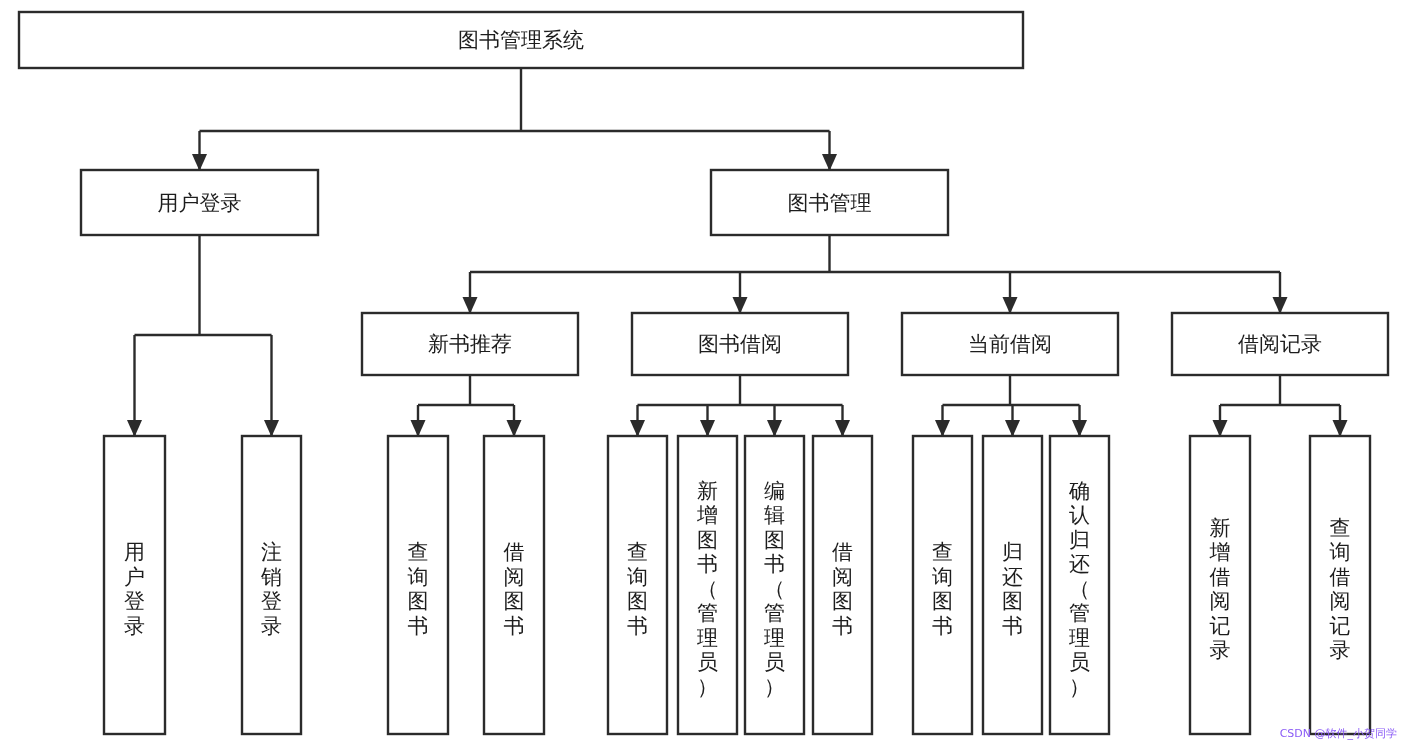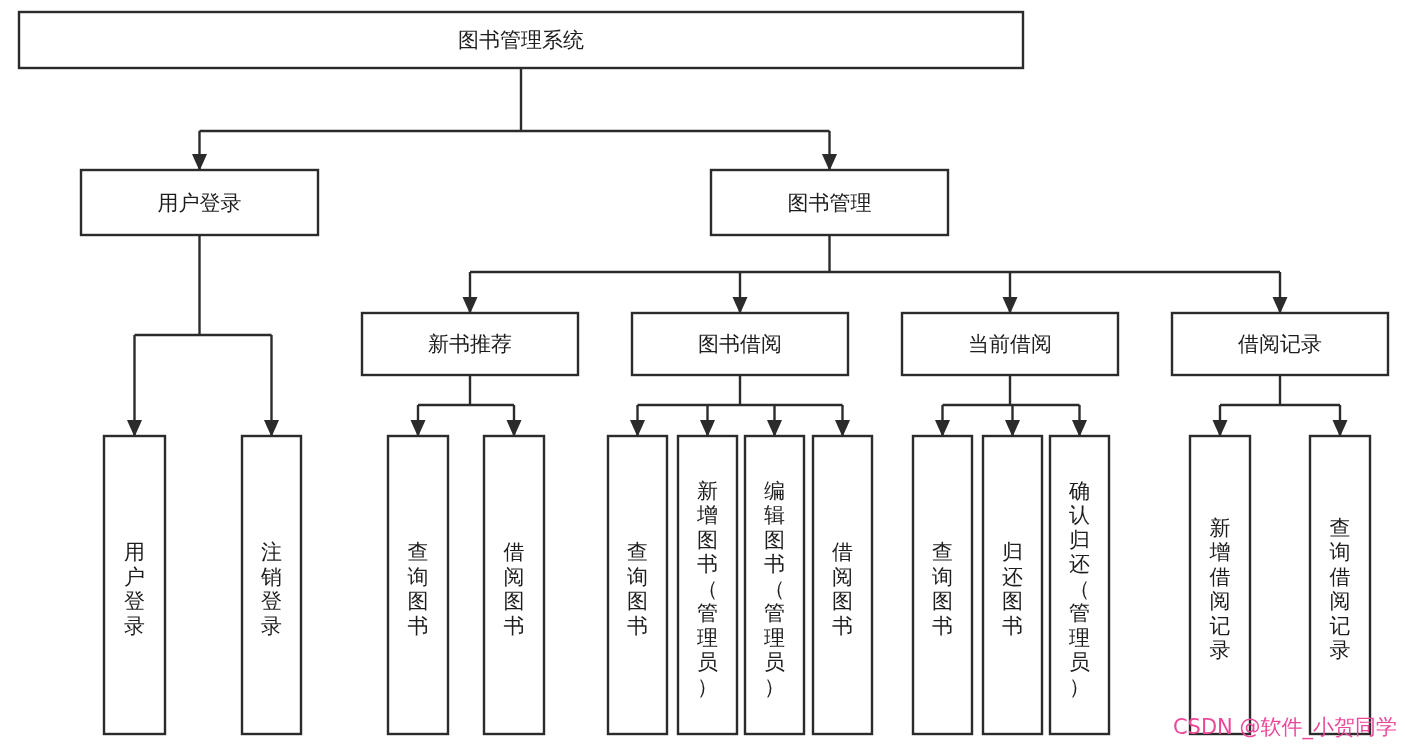--- a/index.html
+++ b/index.html
@@ -46,22 +46,22 @@
     font-size: 21px;
     fill: #1d1d1d;
     text-anchor: middle;
     dominant-baseline: middle;
   }
   .watermark {
     position: absolute;
     right: 8px;
     bottom: 6px;
     font-family: "DejaVu Sans", "Liberation Sans", sans-serif;
-    font-size: 21px;
-    color: #ec4899;
+    font-size: 11px;
+    color: #8b5cf6;
     white-space: nowrap;
     user-select: none;
   }
 </style>
 </head>
 <body>
 
 <div id="diagram-root">
   <svg class="canvas" viewBox="0 0 1405 747">
     <g id="links-layer">

